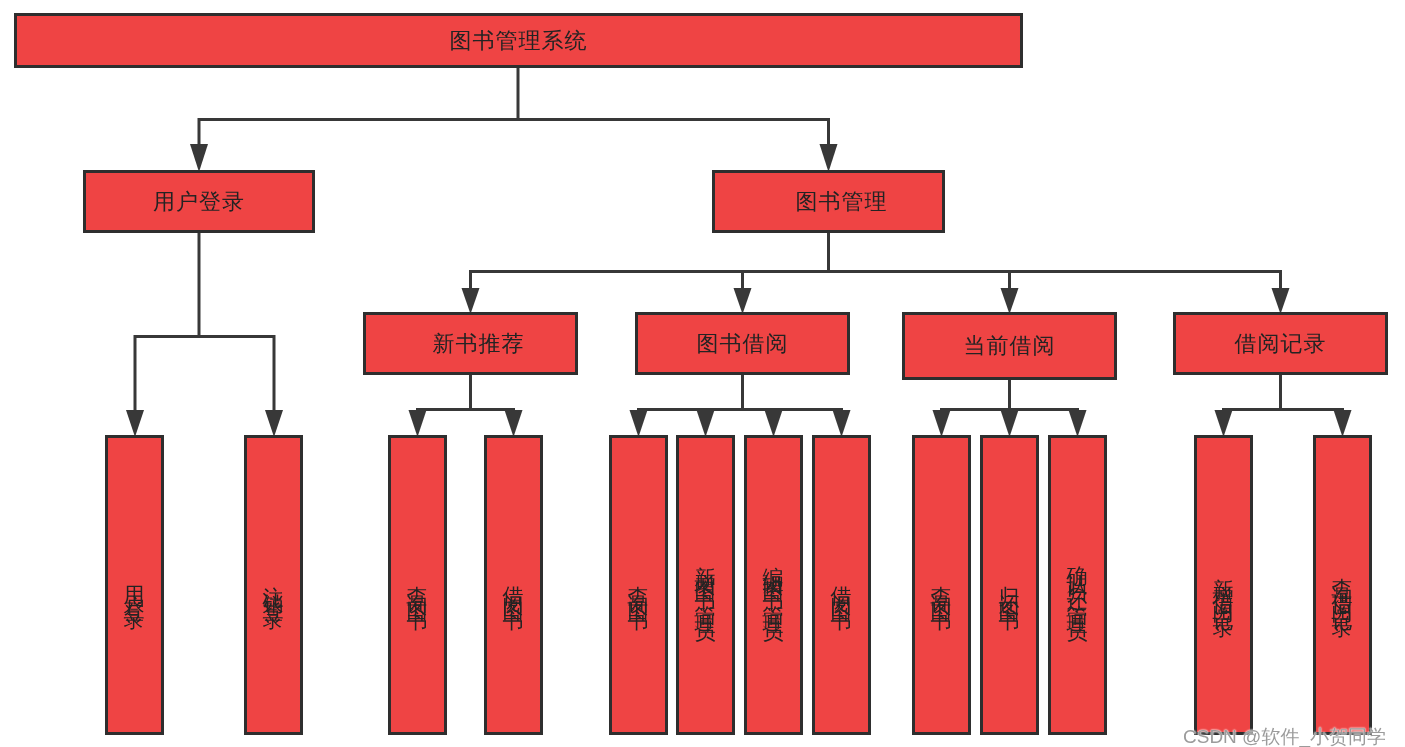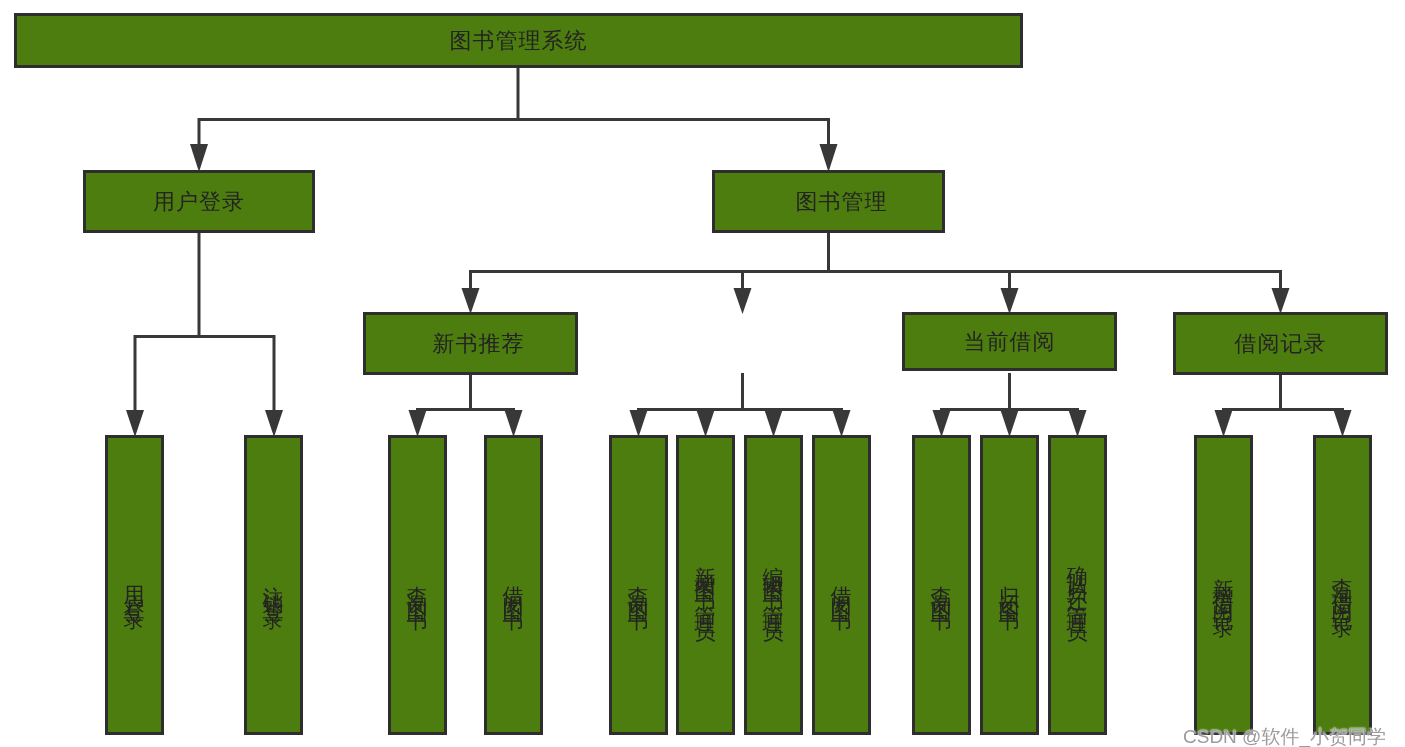--- a/index.html
+++ b/index.html
@@ -19,21 +19,21 @@
     position: absolute;
     left: 0; top: 0;
     width: 1405px; height: 747px;
     z-index: 1;
   }
   .ln { stroke: #383838; stroke-width: 3; fill: none; }
   .ah { fill: #383838; stroke: none; }
   .box {
     position: absolute;
     box-sizing: border-box;
-    background: #4d7c0f;
+    background: #ef4444;
     border: 3px solid #2e2e2e;
     display: flex;
     align-items: center;
     justify-content: center;
     color: #232323;
     z-index: 2;
   }
   .h-label {
     font-size: 22px;
     letter-spacing: 1px;
@@ -131,21 +131,24 @@
   <div class="box" style="left:83px; top:170px; width:232px; height:63px;">
     <span class="h-label">用户登录</span>
   </div>
   <div class="box" style="left:712px; top:170px; width:233px; height:63px;padding-left:26px;">
     <span class="h-label">图书管理</span>
   </div>
 
   <div class="box" style="left:363px; top:312px; width:215px; height:63px;padding-left:16px;">
     <span class="h-label">新书推荐</span>
   </div>
-  <div class="box" style="left:902px; top:312px; width:215px; height:59px;">
+  <div class="box" style="left:635px; top:312px; width:215px; height:63px;">
+    <span class="h-label">图书借阅</span>
+  </div>
+  <div class="box" style="left:902px; top:312px; width:215px; height:68px;">
     <span class="h-label">当前借阅</span>
   </div>
   <div class="box" style="left:1173px; top:312px; width:215px; height:63px;">
     <span class="h-label">借阅记录</span>
   </div>
 
   <div class="box" style="left:105px; top:435px; width:59px; height:300px;">
     <span class="v-label">用户登录</span>
   </div>
   <div class="box" style="left:244px; top:435px; width:59px; height:300px;">

